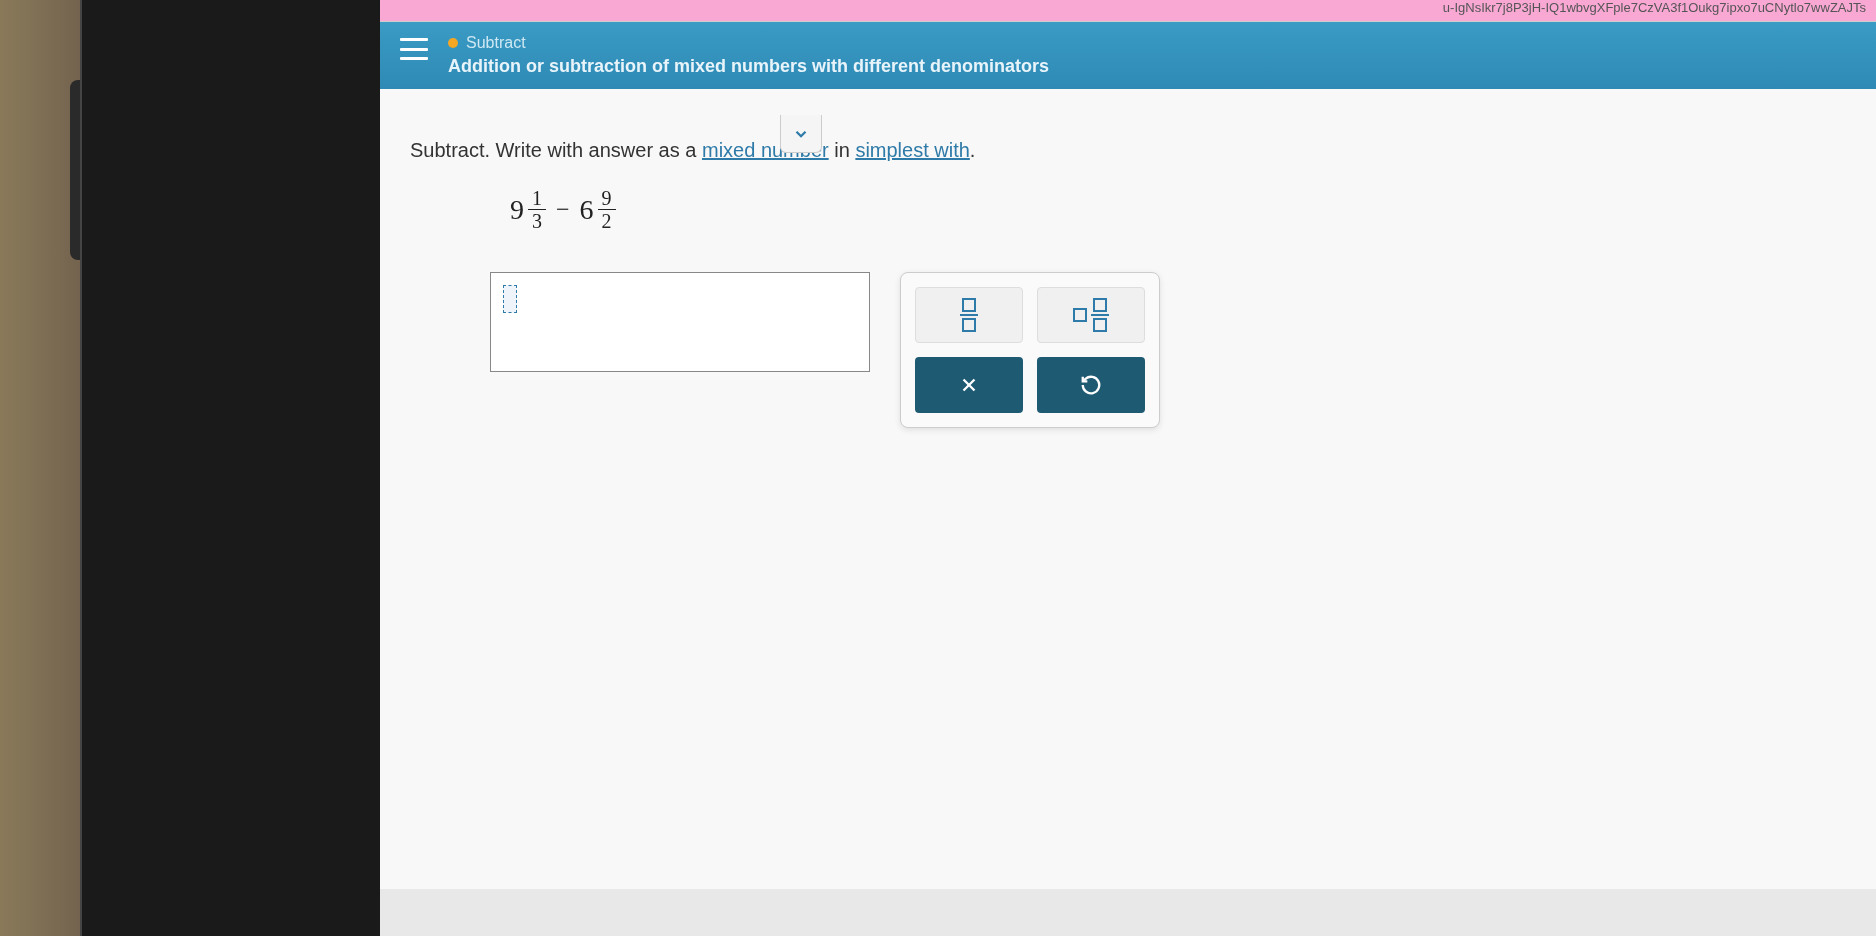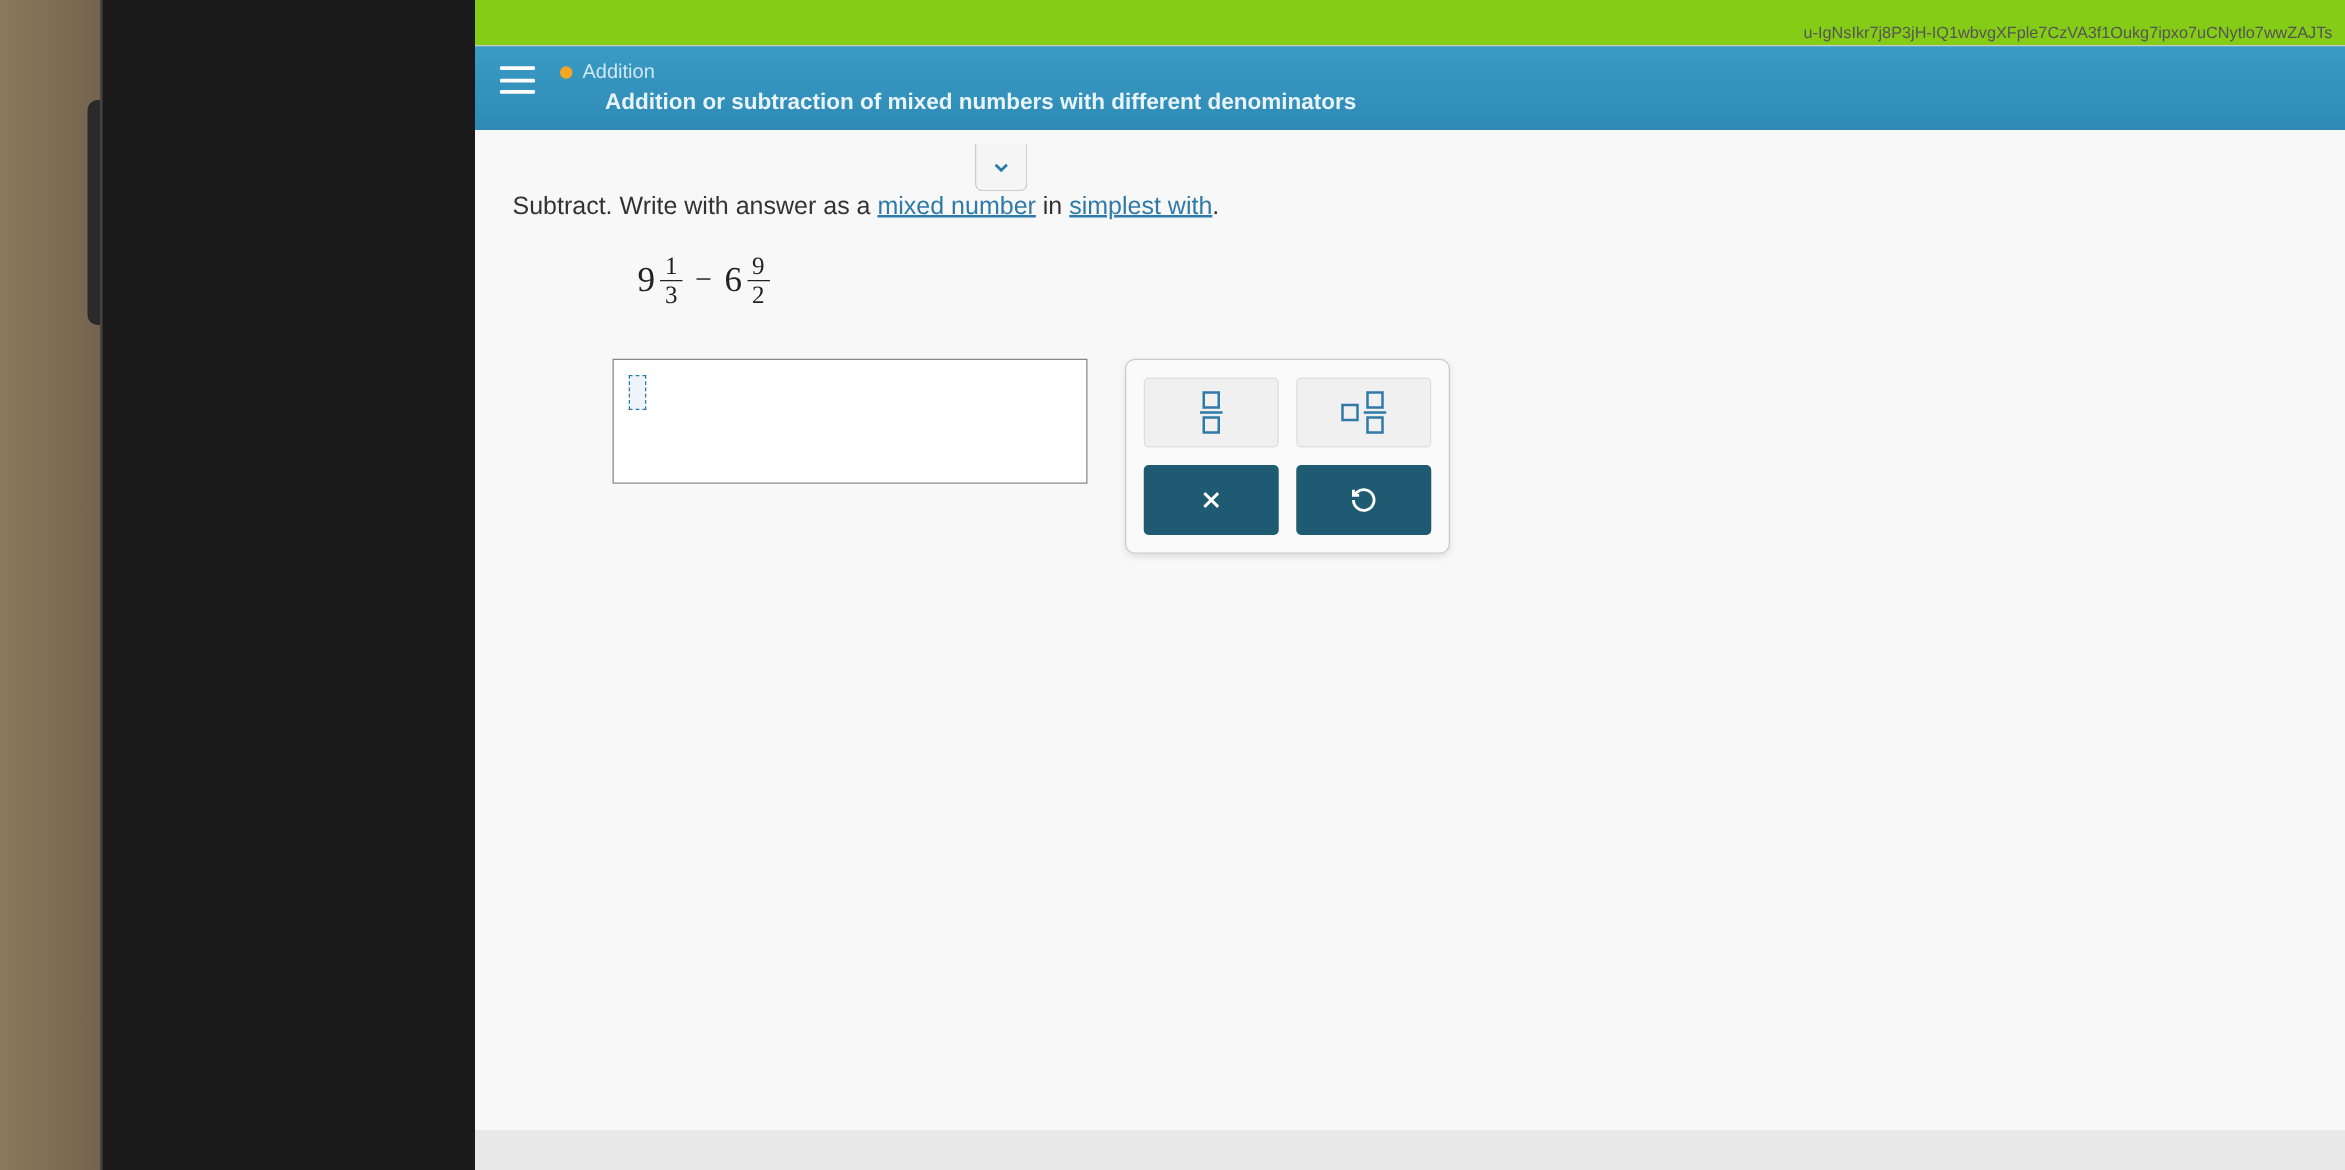--- a/index.html
+++ b/index.html
@@ -47,24 +47,24 @@
     .screen-area {
       position: absolute;
       left: 380px;
       top: 0;
       right: 0;
       bottom: 0;
       background: #e8e8e8;
     }
     .url-bar {
       height: 22px;
-      background: #84cc16;
+      background: #f9a8d4;
       font-size: 13px;
       color: #555;
-      padding: 18px 10px;
+      padding: 0 10px;
       text-align: right;
       white-space: nowrap;
       overflow: hidden;
       border-bottom: 1px solid #ccc;
     }
     .header-banner {
       background: linear-gradient(180deg, #3a9bc4 0%, #2e8ab5 100%);
       padding: 12px 20px;
       color: #fff;
       display: flex;
@@ -101,21 +101,20 @@
     }
     .category-label {
       color: #cfe8f3;
       font-size: 16px;
       font-weight: 500;
     }
     .topic-title {
       color: #e8f4fa;
       font-size: 18px;
       font-weight: 600;
-      margin-left: 36px;
     }
     .collapse-tab {
       position: absolute;
       left: 400px;
       top: 115px;
       width: 42px;
       height: 38px;
       background: #f5f5f5;
       border: 1px solid #ccc;
       border-top: none;
@@ -265,21 +264,21 @@
 
   <div class="header-banner">
     <div class="hamburger">
       <span></span>
         <span></span>
         <span></span>
     </div>
     <div class="header-text">
       <div class="category-row">
         <div class="dot"></div>
-        <span class="category-label">Addition</span>
+        <span class="category-label">Subtract</span>
       </div>
       <div class="topic-title">Addition or subtraction of mixed numbers with different denominators</div>
     </div>
   </div>
 
   <div class="collapse-tab">
     <svg viewBox="0 0 24 24" fill="none" stroke="#2e7aa8" stroke-width="3">
       <polyline points="6 9 12 15 18 9"></polyline>
     </svg>
   </div>

